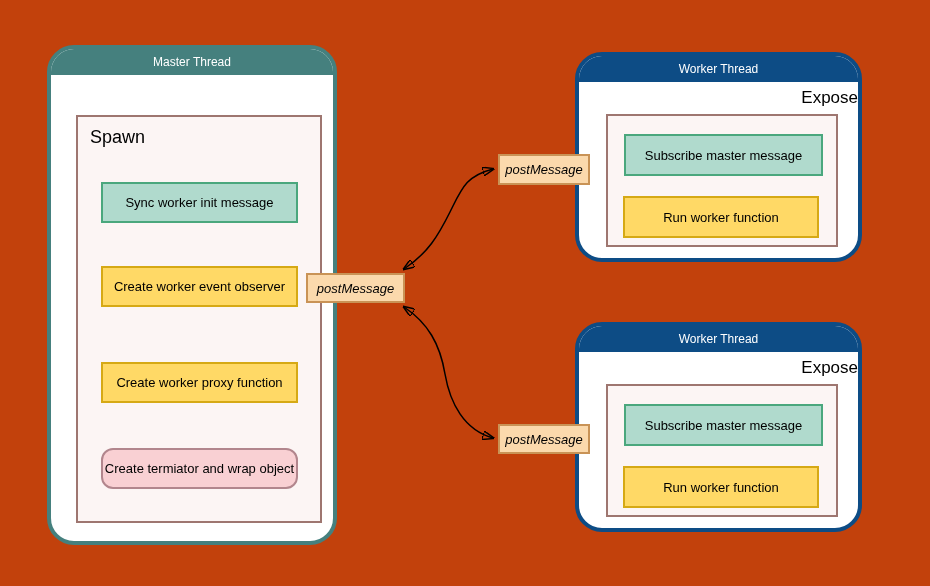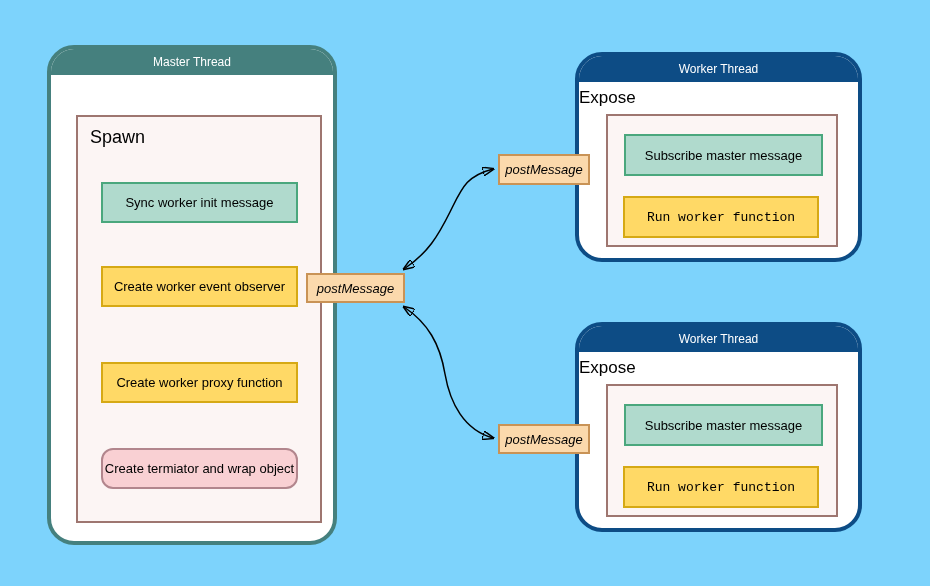--- a/index.html
+++ b/index.html
@@ -3,21 +3,21 @@
 <meta charset="utf-8">
 <style>
   * { margin: 0; padding: 0; box-sizing: border-box; }
   html, body { background: #ffffff; }
   body { font-family: "Liberation Sans", sans-serif; color: #000; }
 
   .canvas {
     position: relative;
     width: 930px;
     height: 586px;
-    background: #7dd3fc;
+    background: #c2410c;
     overflow: hidden;
   }
 
   
   .thread {
     position: absolute;
     background: #ffffff;
     border-radius: 27px;
     overflow: hidden;
   }
@@ -48,21 +48,21 @@
     background: #FCF5F4;
     border: 2px solid #9E7670;
   }
   .master .inner-box { left: 25px; top: 66px; width: 246px; height: 408px; }
   .worker-inner { left: 27px; top: 58px; width: 232px; height: 133px; padding-left: 23px; }
 
   .section-label { position: absolute; color: #000; }
   .spawn-label { left: 12px; top: 10px; font-size: 18px; }
   .expose-label {
     position: absolute; left: 0; right: 0; top: 32px;
-    text-align: left; font-size: 17px; color: #000;
+    text-align: right; font-size: 17px; color: #000;
   }
 
   
   .task {
     position: absolute;
     display: flex; align-items: center; justify-content: center;
     text-align: center;
     font-size: 13px;
     border-style: solid; border-width: 2px;
   }
@@ -70,21 +70,21 @@
   .task.yellow { background: #FFD966; border-color: #D6A915; }
   .task.pink   { background: #F9D0D3; border-color: #B2868D; }
 
   .master-task { left: 23px; width: 197px; height: 41px; }
   .master-task.t1 { top: 65px; }
   .master-task.t2 { top: 149px; text-align: right; }
   .master-task.t3 { top: 245px; }
   .master-task.t4 { top: 331px; border-radius: 12px; }
 
   .worker-task-1 { left: 16px; top: 18px; width: 199px; height: 42px; }
-  .worker-task-2 { left: 15px; top: 80px; width: 196px; height: 42px; font-family: Liberation Mono, monospace; }
+  .worker-task-2 { left: 15px; top: 80px; width: 196px; height: 42px; }
 
   
   .post-msg {
     position: absolute;
     display: flex; align-items: center; justify-content: center;
     background: #FBD9AC;
     border: 2px solid #C99356;
     font-size: 13px;
     font-style: italic;
   }

